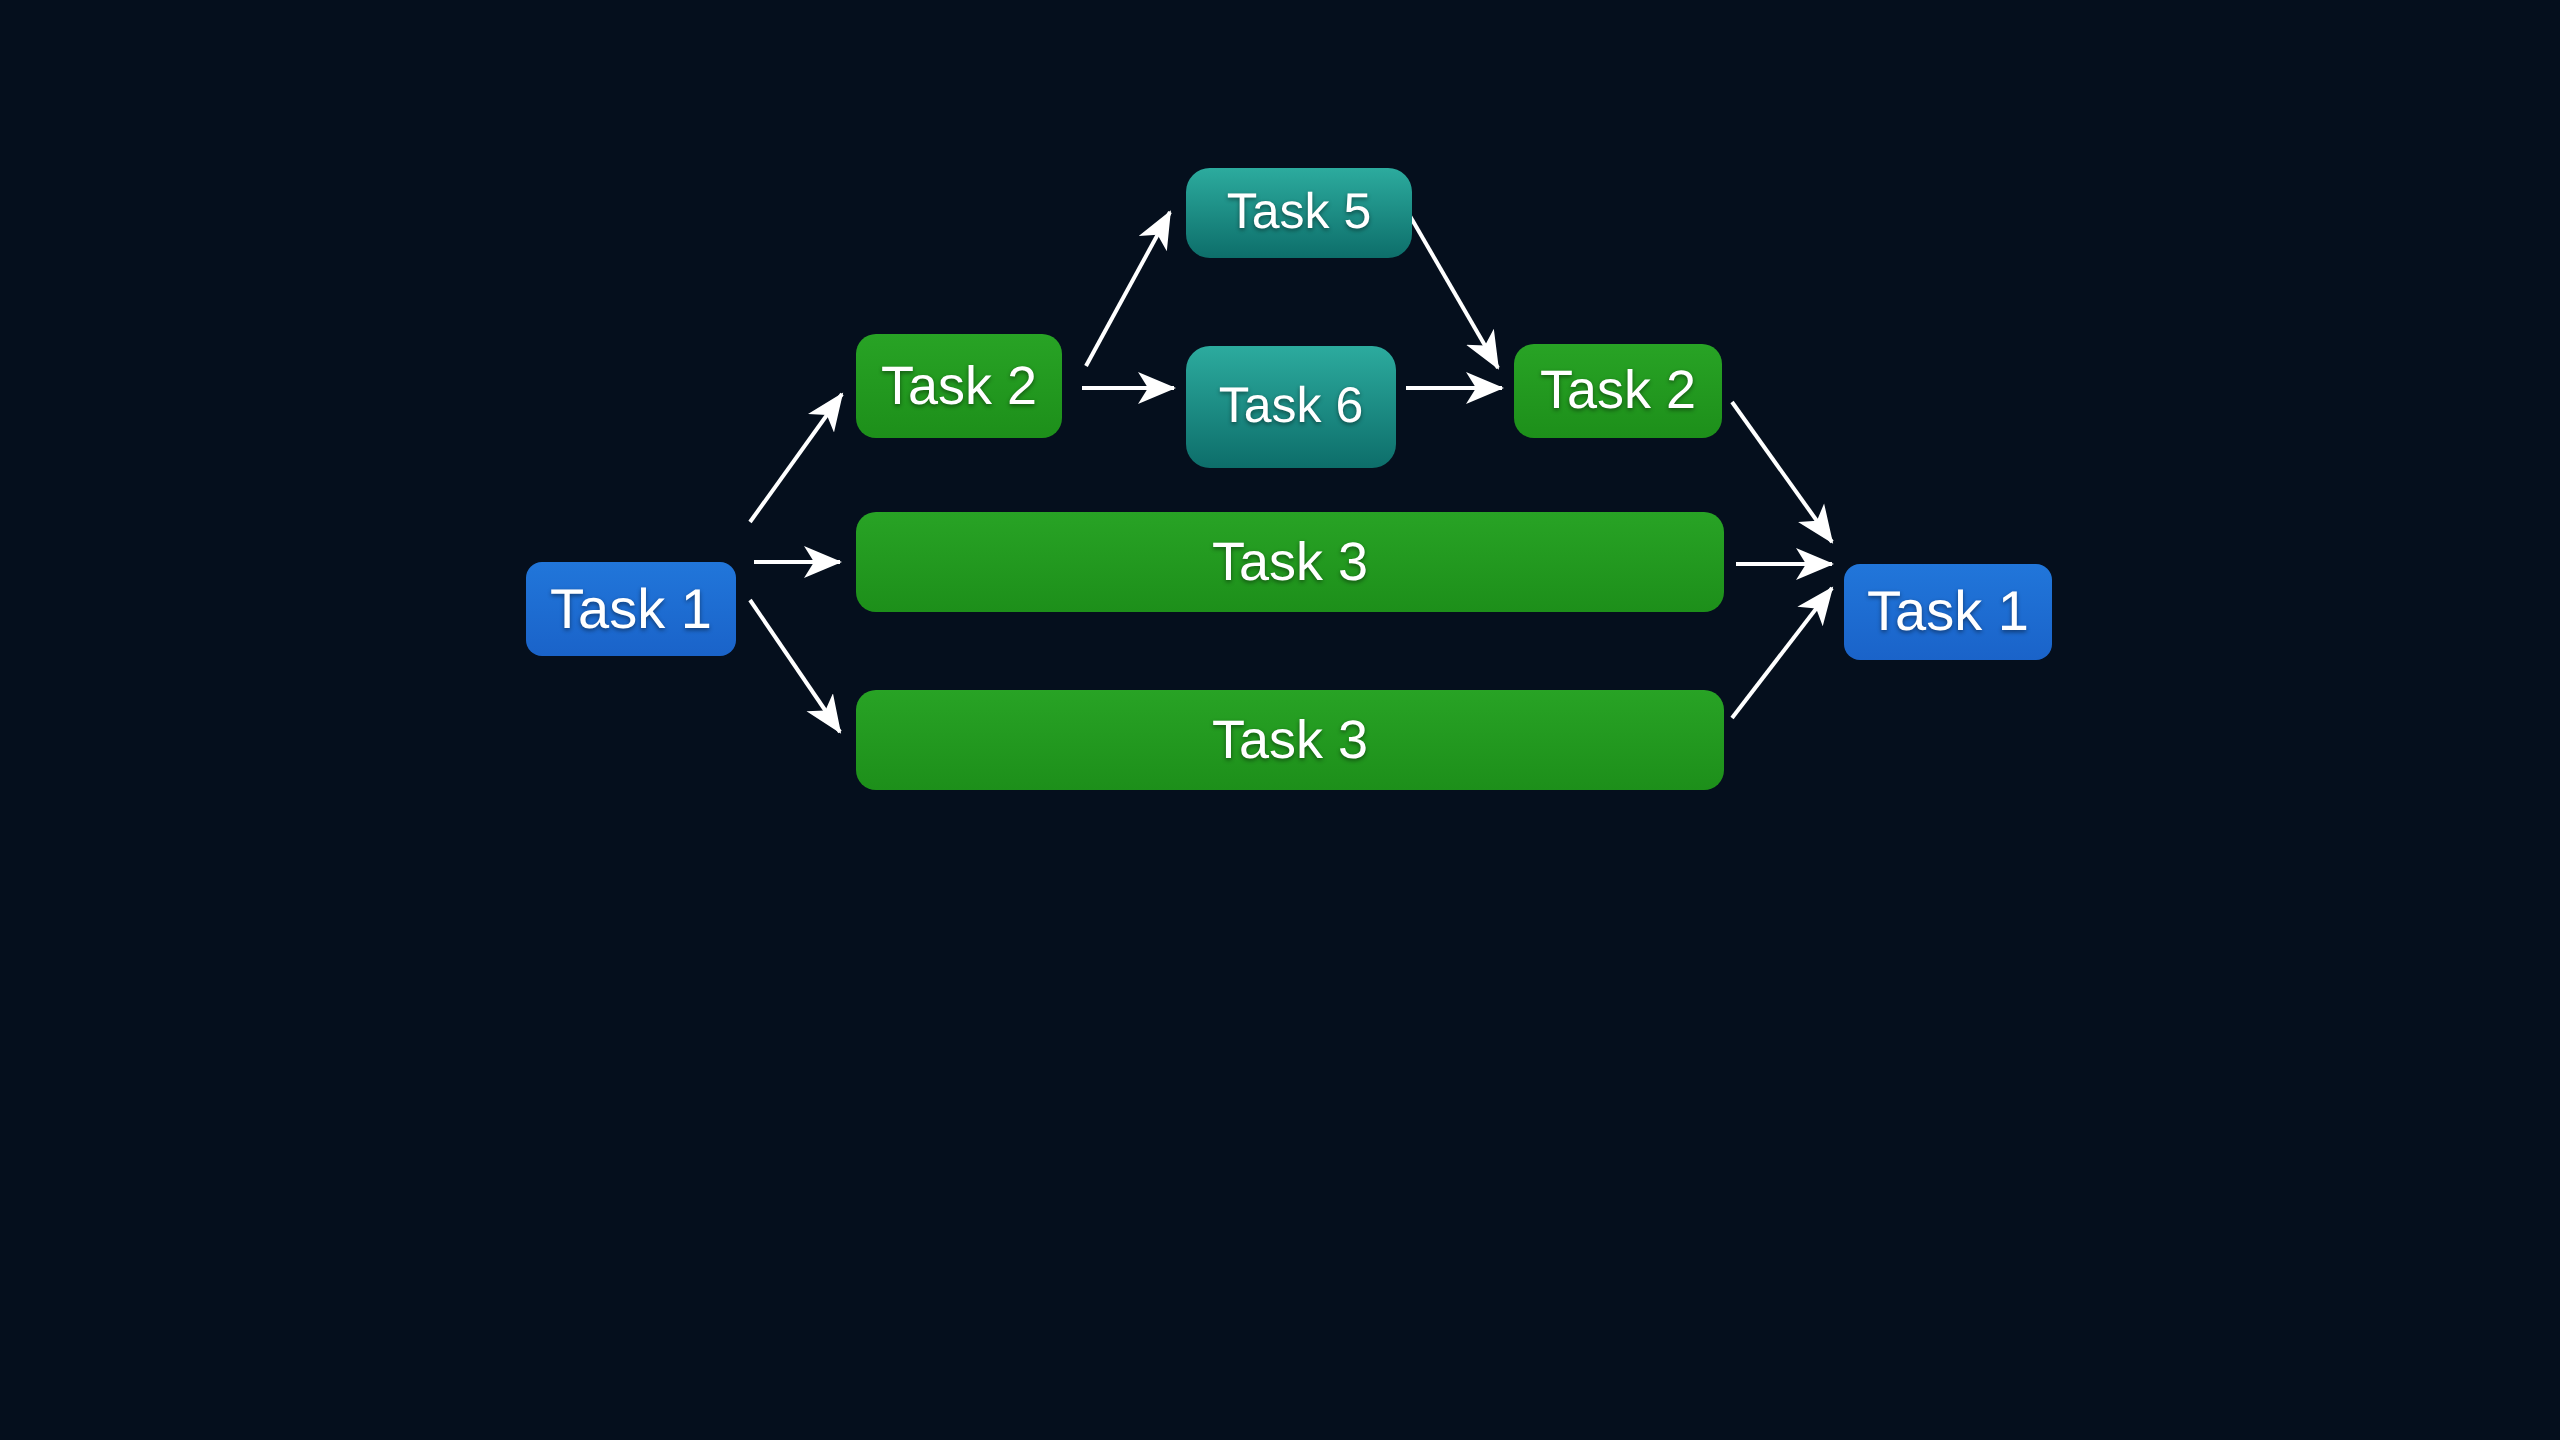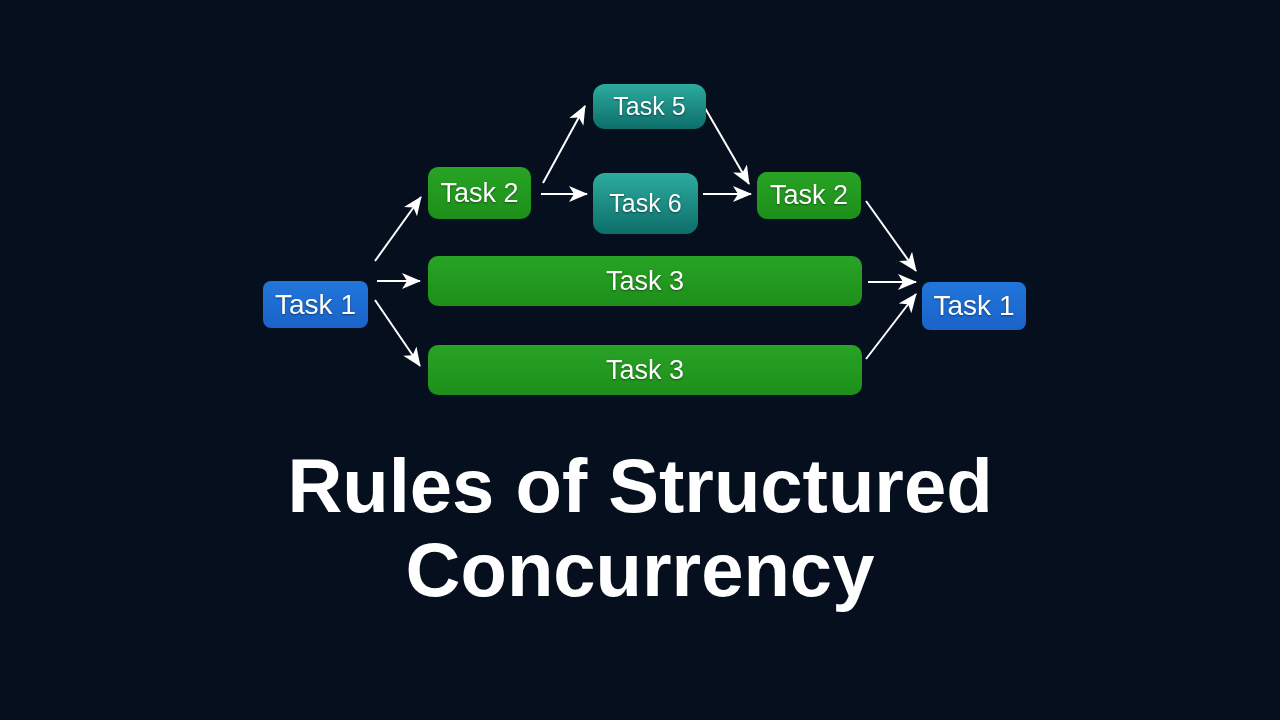--- a/index.html
+++ b/index.html
@@ -96,18 +96,14 @@
   <div class="node teal" style="left:593px; top:173px; width:105px; height:61px;">Task 6</div>
 
   <div class="node green" style="left:757px; top:172px; width:104px; height:47px;">Task 2</div>
 
   <div class="node green" style="left:428px; top:256px; width:434px; height:50px;">Task 3</div>
 
   <div class="node green" style="left:428px; top:345px; width:434px; height:50px;">Task 3</div>
 
   <div class="node blue" style="left:922px; top:258px; width:104px; height:48px;">Task 1</div>
 
-  <div class="title">
-    <div>Rules of Structured</div>
-    <div>Concurrency</div>
-  </div>
 
 </div>
 
 </body></html>

